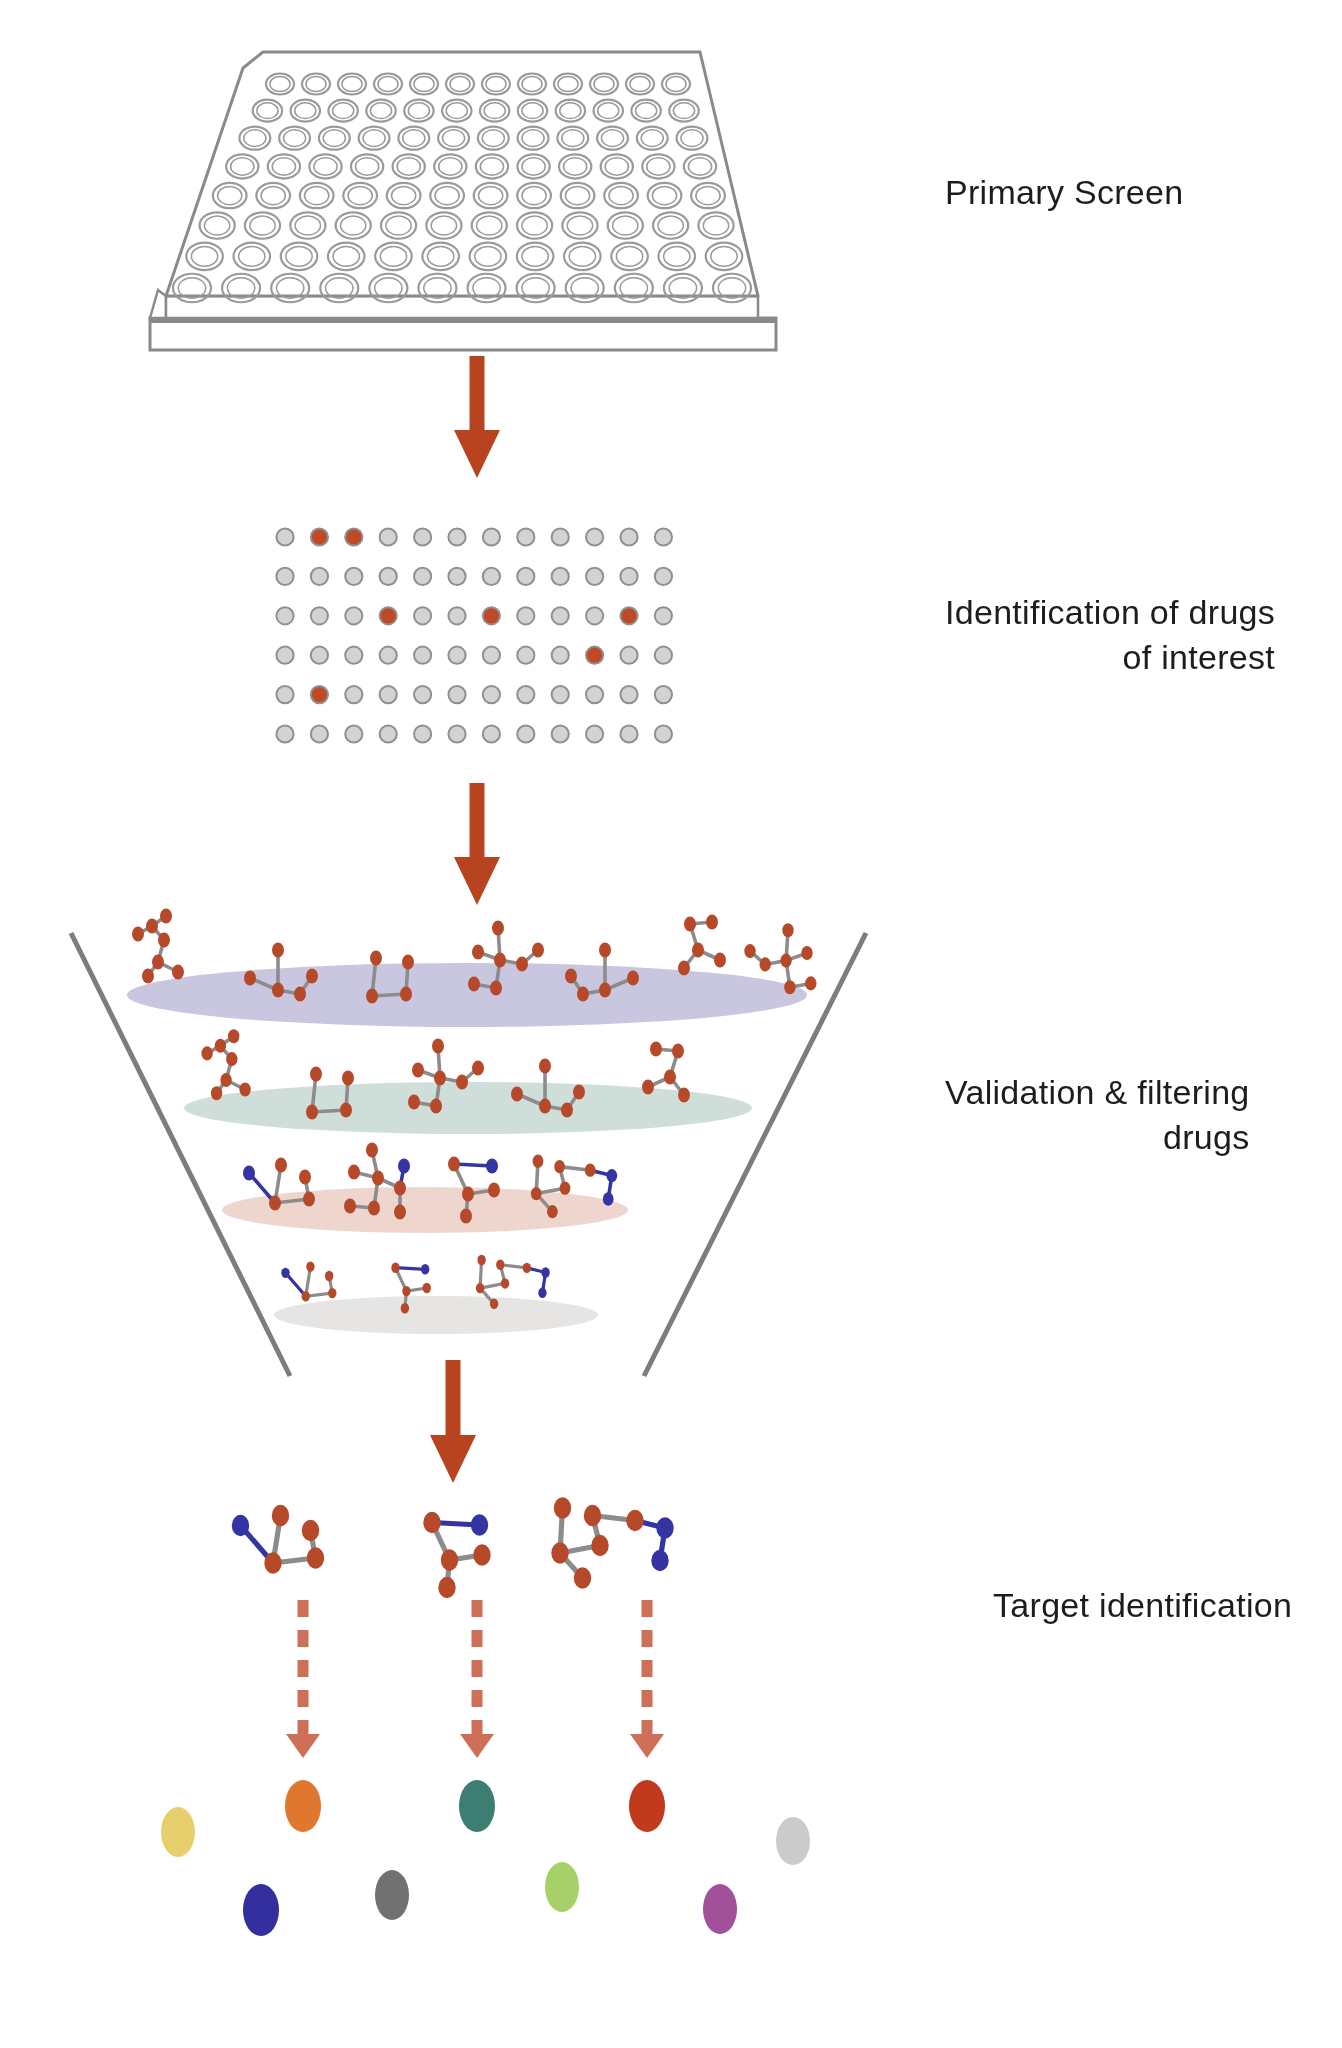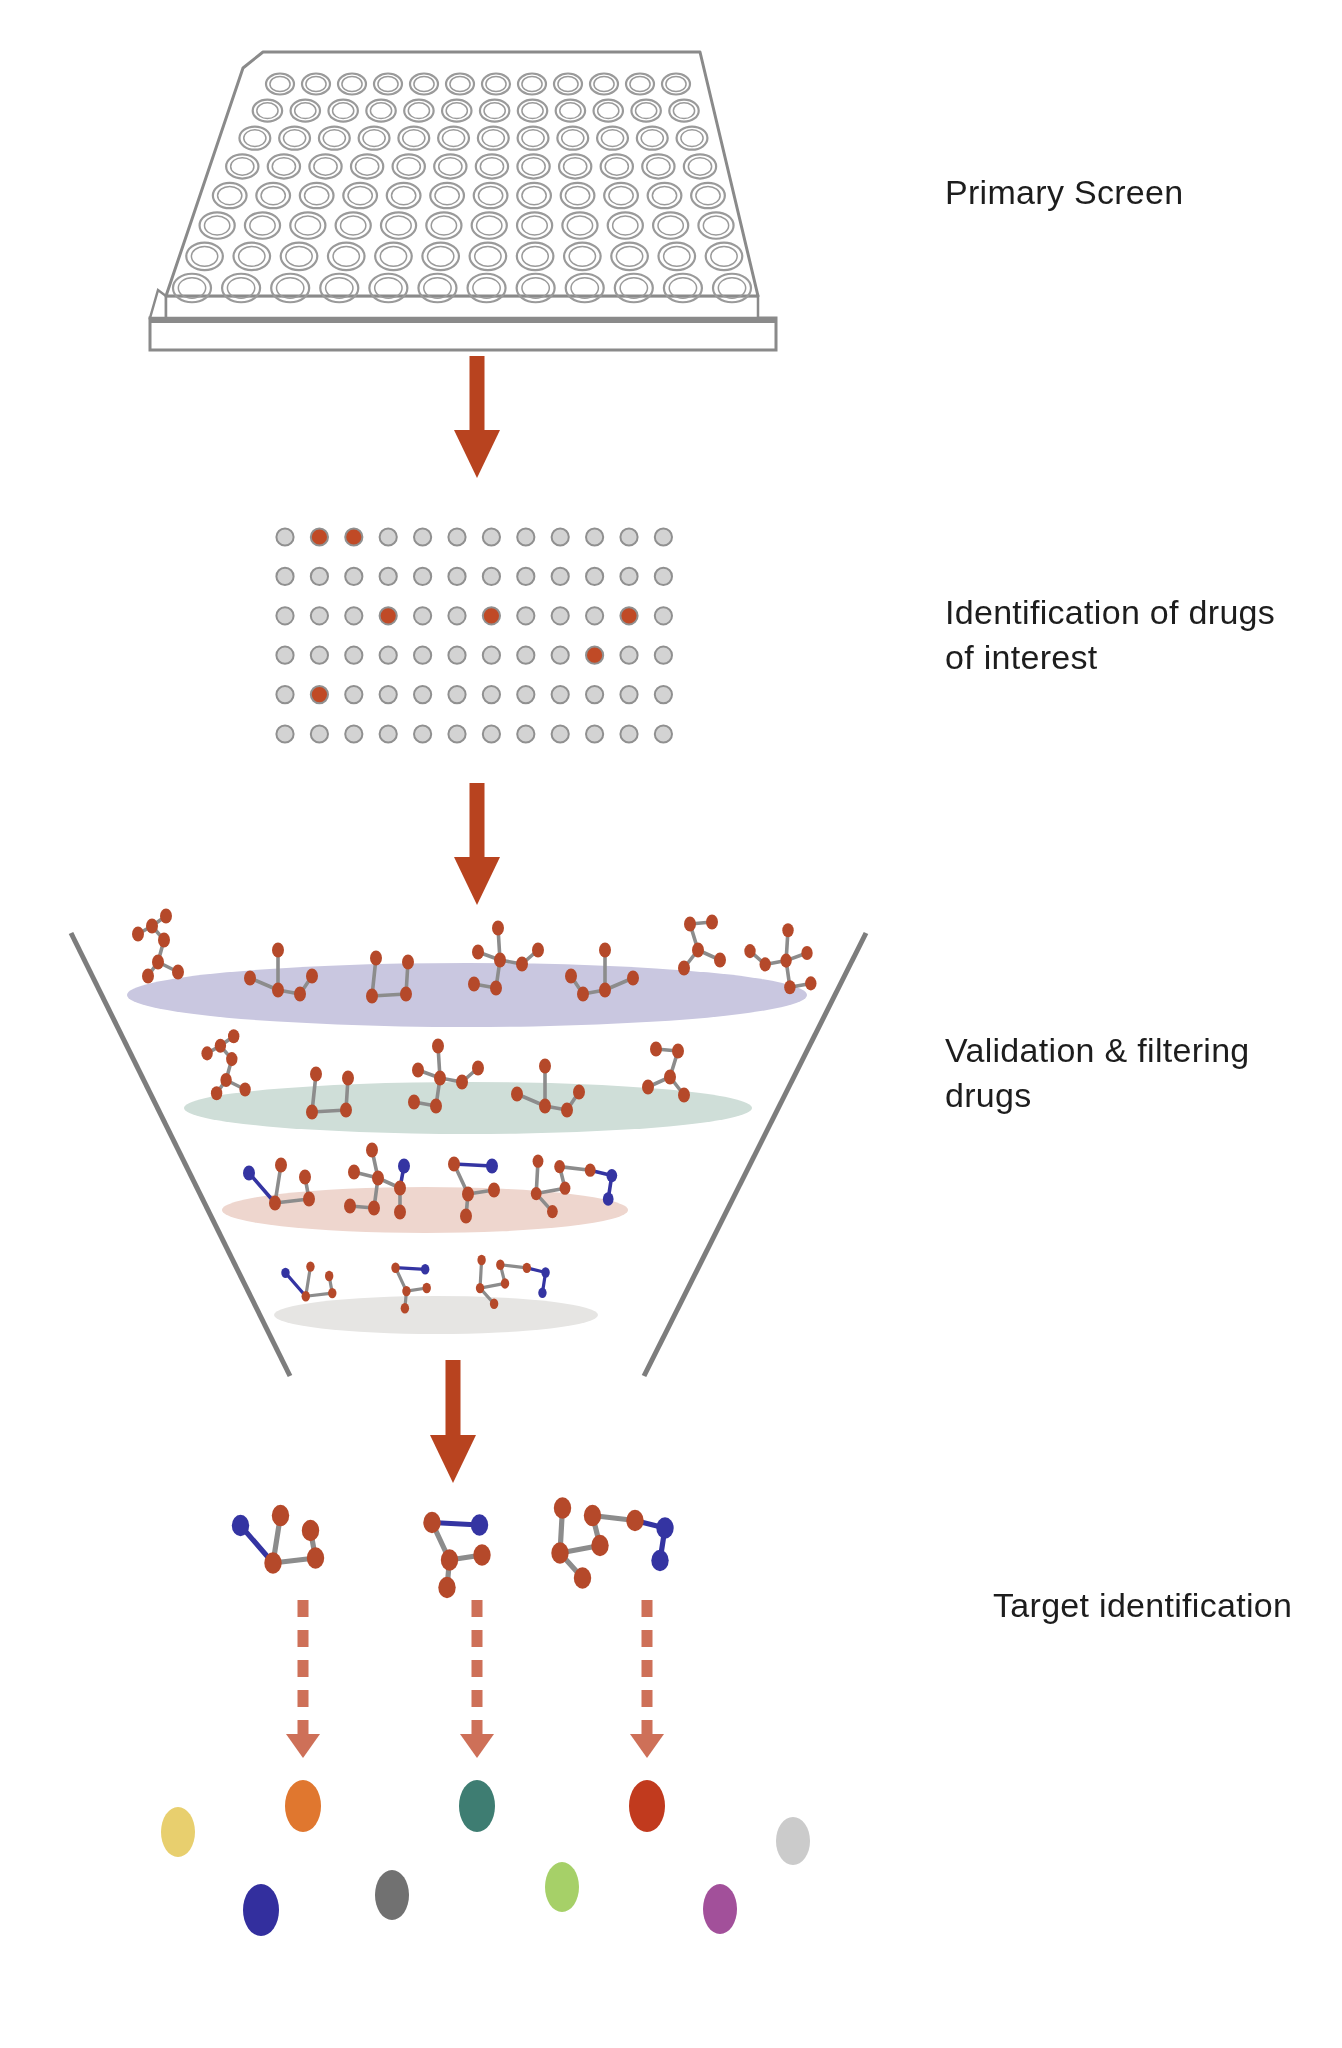--- a/index.html
+++ b/index.html
@@ -12,20 +12,21 @@
   }
   #diagram{position:absolute;left:0;top:0;}
   .label{
     position:absolute;
     left:945px;
     color:#1d1d1d;
     font-size:34px;
     line-height:45px;
     letter-spacing:0.3px;
     white-space:nowrap;
+    text-align:right;
   }
   .label span{display:block;}
 </style>
 </head>
 <body>
 
 <div class="canvas">
   <svg id="diagram" width="1342" height="2048" viewBox="0 0 1342 2048" xmlns="http://www.w3.org/2000/svg">
       <g>
         <path d="M150,318 H776 V350 H150 Z" fill="#fff" stroke="#8a8a8a" stroke-width="3"></path>
@@ -647,20 +648,20 @@
       </g>
     </svg>
 
   <div class="label" style="top:170px;">
     <span>Primary Screen</span>
   </div>
   <div class="label" style="top:590px;">
     <span>Identification of drugs</span>
     <span>of interest</span>
   </div>
-  <div class="label" style="top:1028px;">
+  <div class="label" style="top:1070px;">
     <span>Validation &amp; filtering</span>
     <span>drugs</span>
   </div>
   <div class="label" style="top:1583px;margin-left:48px;">
     <span>Target identification</span>
   </div>
 </div>
 
 </body></html>

